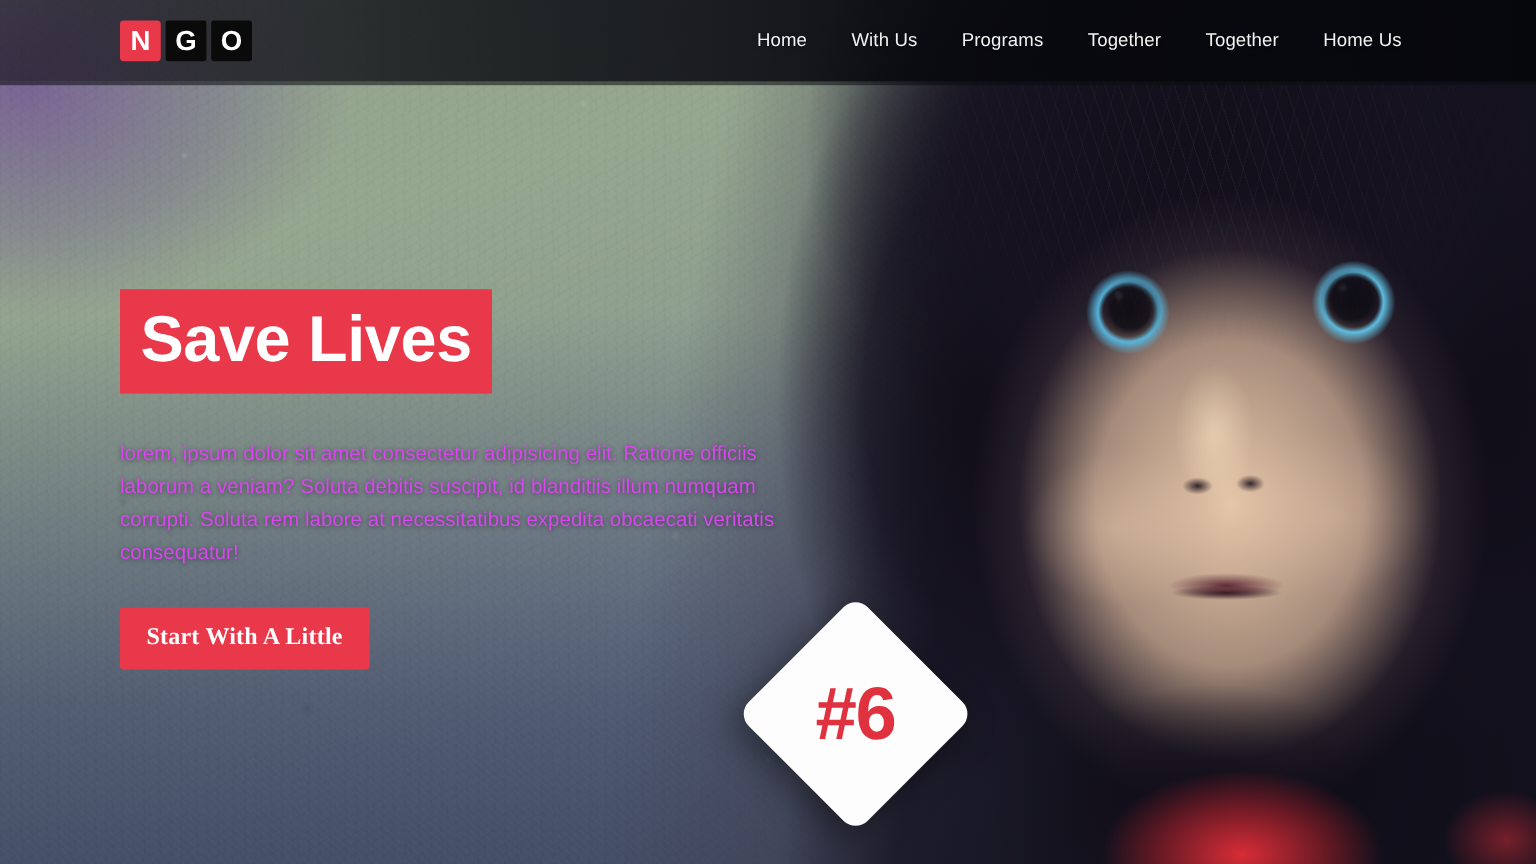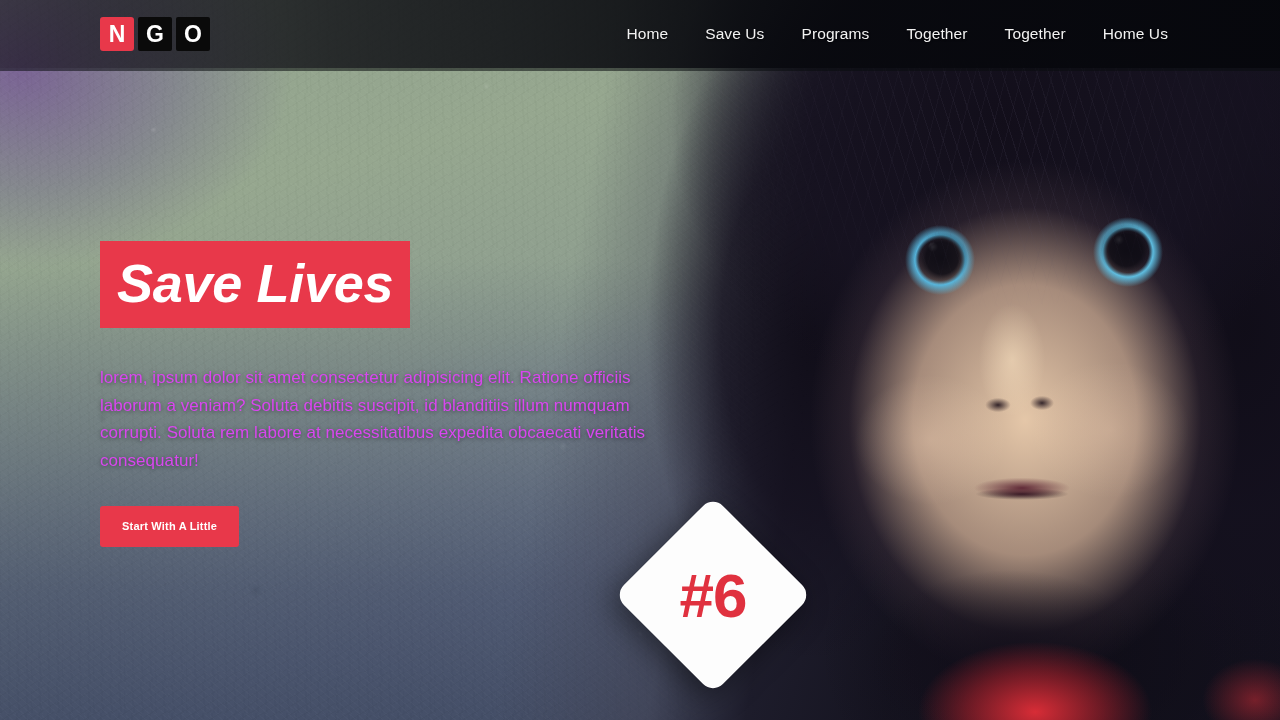--- a/index.html
+++ b/index.html
@@ -149,40 +149,39 @@
   }
 
   .hero-title-accent-wrap { margin-top:16px; }
   .hero-title-accent {
     display:inline-block;
     background:#e8384a;
     color:#ffffff;
     font-size:54px; font-weight:700; line-height:1;
     letter-spacing:-.3px;
     padding:15px 17px 18px 17px;
-    font-style:italic;
   }
 
   .hero-text {
     margin-top:36px;
     color:#d946ef;
     font-size:17px; line-height:1.62; font-weight:400;
     letter-spacing:.05px;
     width:548px;
     text-shadow:0 1px 4px rgba(0,0,0,.45);
   }
 
   .hero-cta {
     display:inline-block; margin-top:32px;
     background:#e8384a; color:#ffffff;
-    font-size:11px; font-weight:700; letter-spacing:.2px;
+    font-size:20px; font-weight:700; letter-spacing:.2px;
     padding:14px 22px 15px 22px;
     border:none; border-radius:3px;
     cursor:pointer;
-    font-family:Liberation Sans, sans-serif;
+    font-family:Liberation Serif, serif;
   }
 
   
   .badge-diamond {
     position:absolute; left:643px; top:525px;
     width:140px; height:140px;
     background:#fdfdfd;
     border-radius:14px;
     transform:rotate(45deg);
     box-shadow:0 10px 30px rgba(0,0,0,.45);
@@ -211,21 +210,21 @@
   <header class="site-header">
 
     <div class="logo">
       <span class="logo-tile red">N</span>
       <span class="logo-tile black">G</span>
       <span class="logo-tile black">O</span>
     </div>
 
     <nav class="main-nav">
       <a class="nav-link" href="#">Home</a>
-      <a class="nav-link" href="#">Save Us</a>
+      <a class="nav-link" href="#">With Us</a>
       <a class="nav-link" href="#">Programs</a>
       <a class="nav-link" href="#">Together</a>
       <a class="nav-link" href="#">Together</a>
       <a class="nav-link" href="#">Home Us</a>
     </nav>
 
   </header>
 
   <div class="hero">
     <div class="hero-title-accent-wrap">

